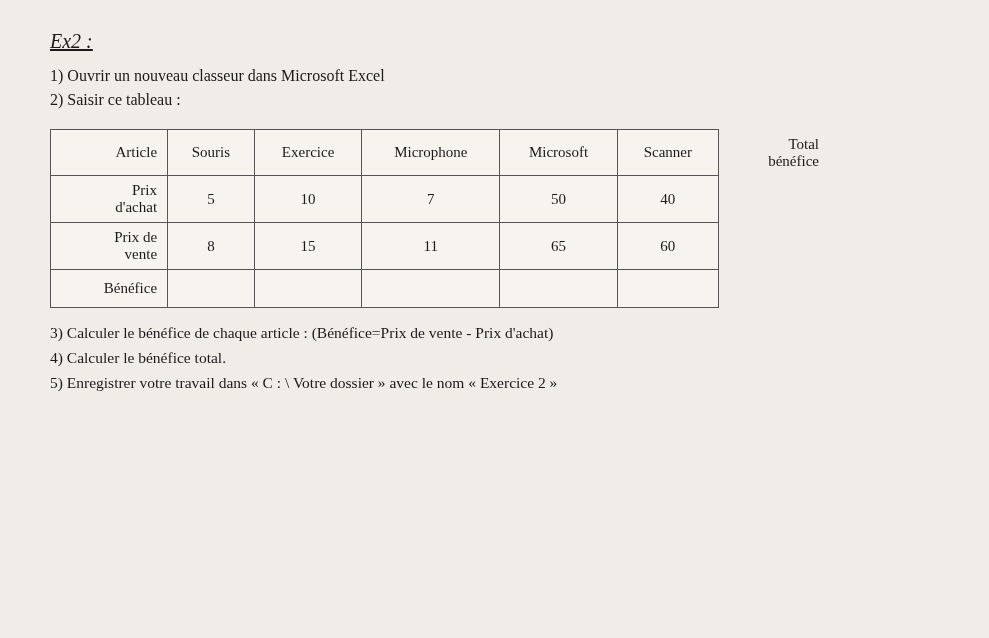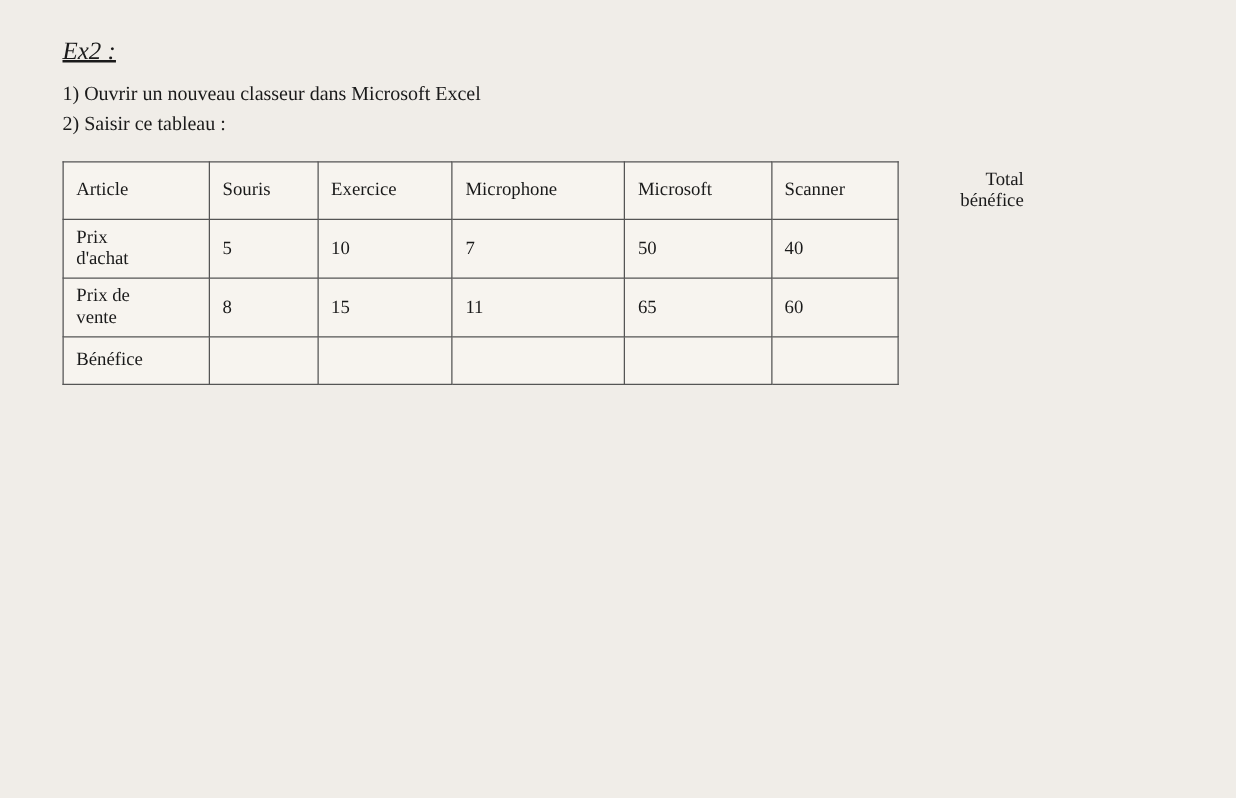--- a/index.html
+++ b/index.html
@@ -41,26 +41,27 @@
     }
 
     table {
       border-collapse: collapse;
       width: 780px;
     }
 
     table td, table th {
       border: 1px solid #555;
       padding: 6px 10px;
+      text-align: center;
       font-size: 15px;
       background-color: #f7f4ef;
     }
 
     table td.label-cell {
-      text-align: left;
+      text-align: right;
       min-width: 80px;
     }
 
     .total-cell {
       border: none;
       background-color: transparent;
       text-align: right;
       font-size: 15px;
       padding-left: 14px;
     }
@@ -130,14 +131,19 @@
           <td></td>
           <td></td>
           <td></td>
           <td></td>
           <td class="total-cell"></td>
         </tr>
       </tbody>
     </table>
   </div>
 
+  <div class="footer-instructions">
+    <p>3)  Calculer le bénéfice de chaque article : (Bénéfice=Prix de vente - Prix d'achat)</p>
+    <p>4)  Calculer le bénéfice total.</p>
+    <p>5)  Enregistrer votre travail dans « C : \ Votre dossier » avec le nom « Exercice 2 »</p>
+  </div>
 
 </div>
 
 </body></html>

